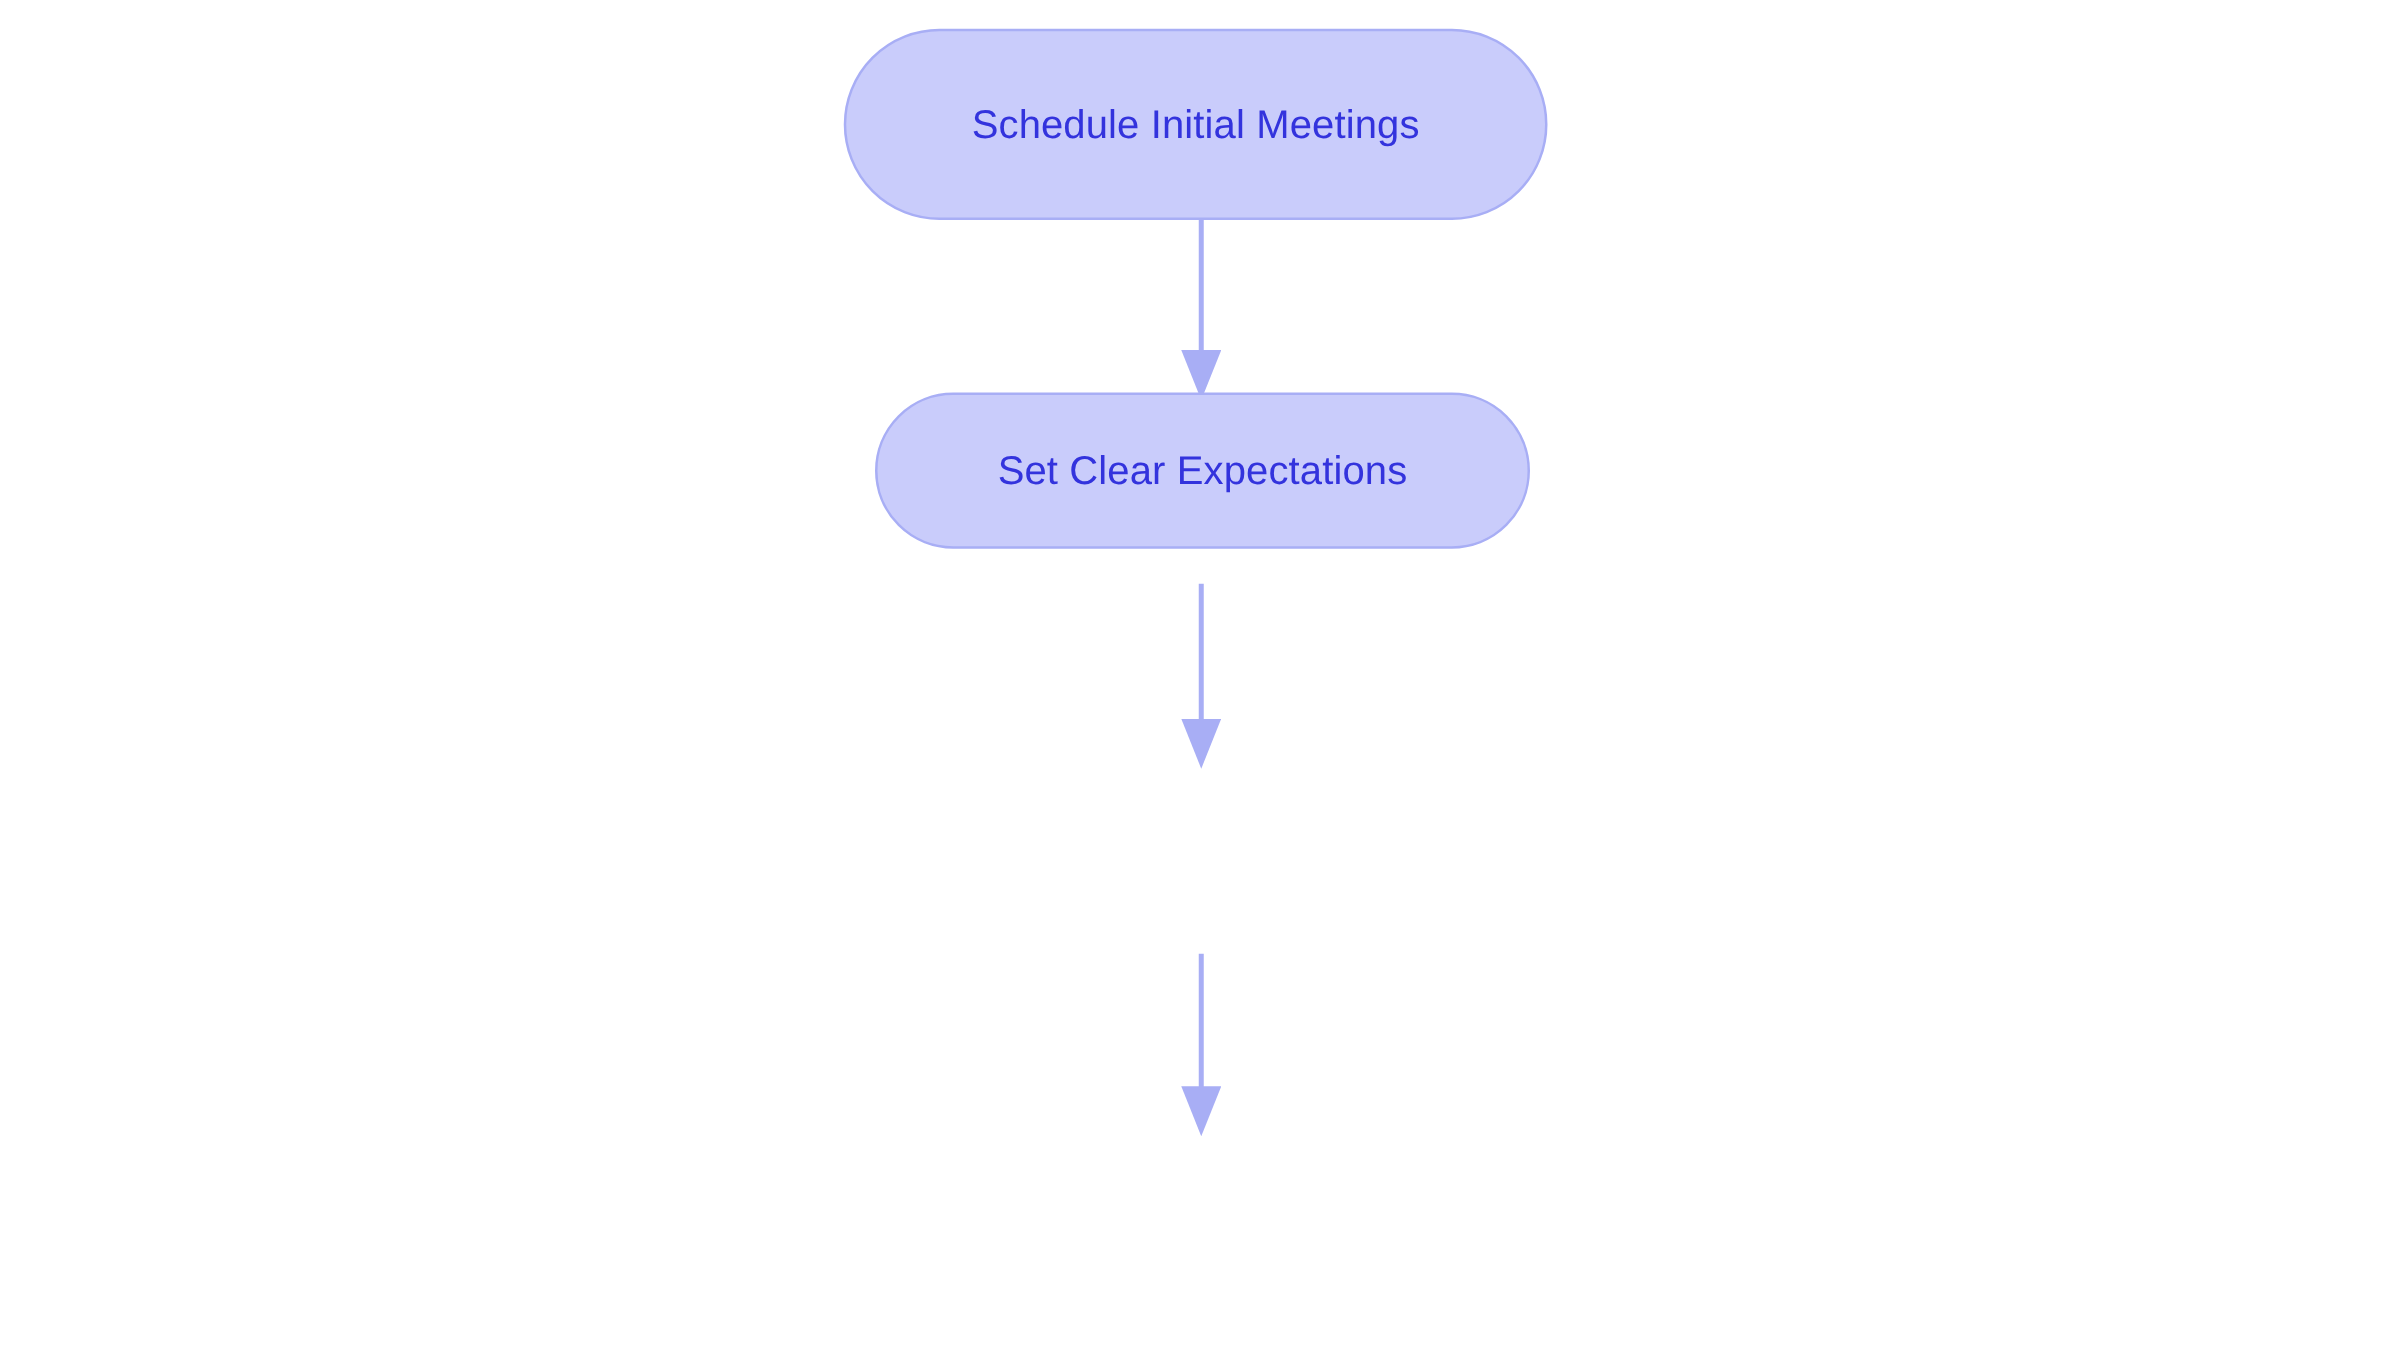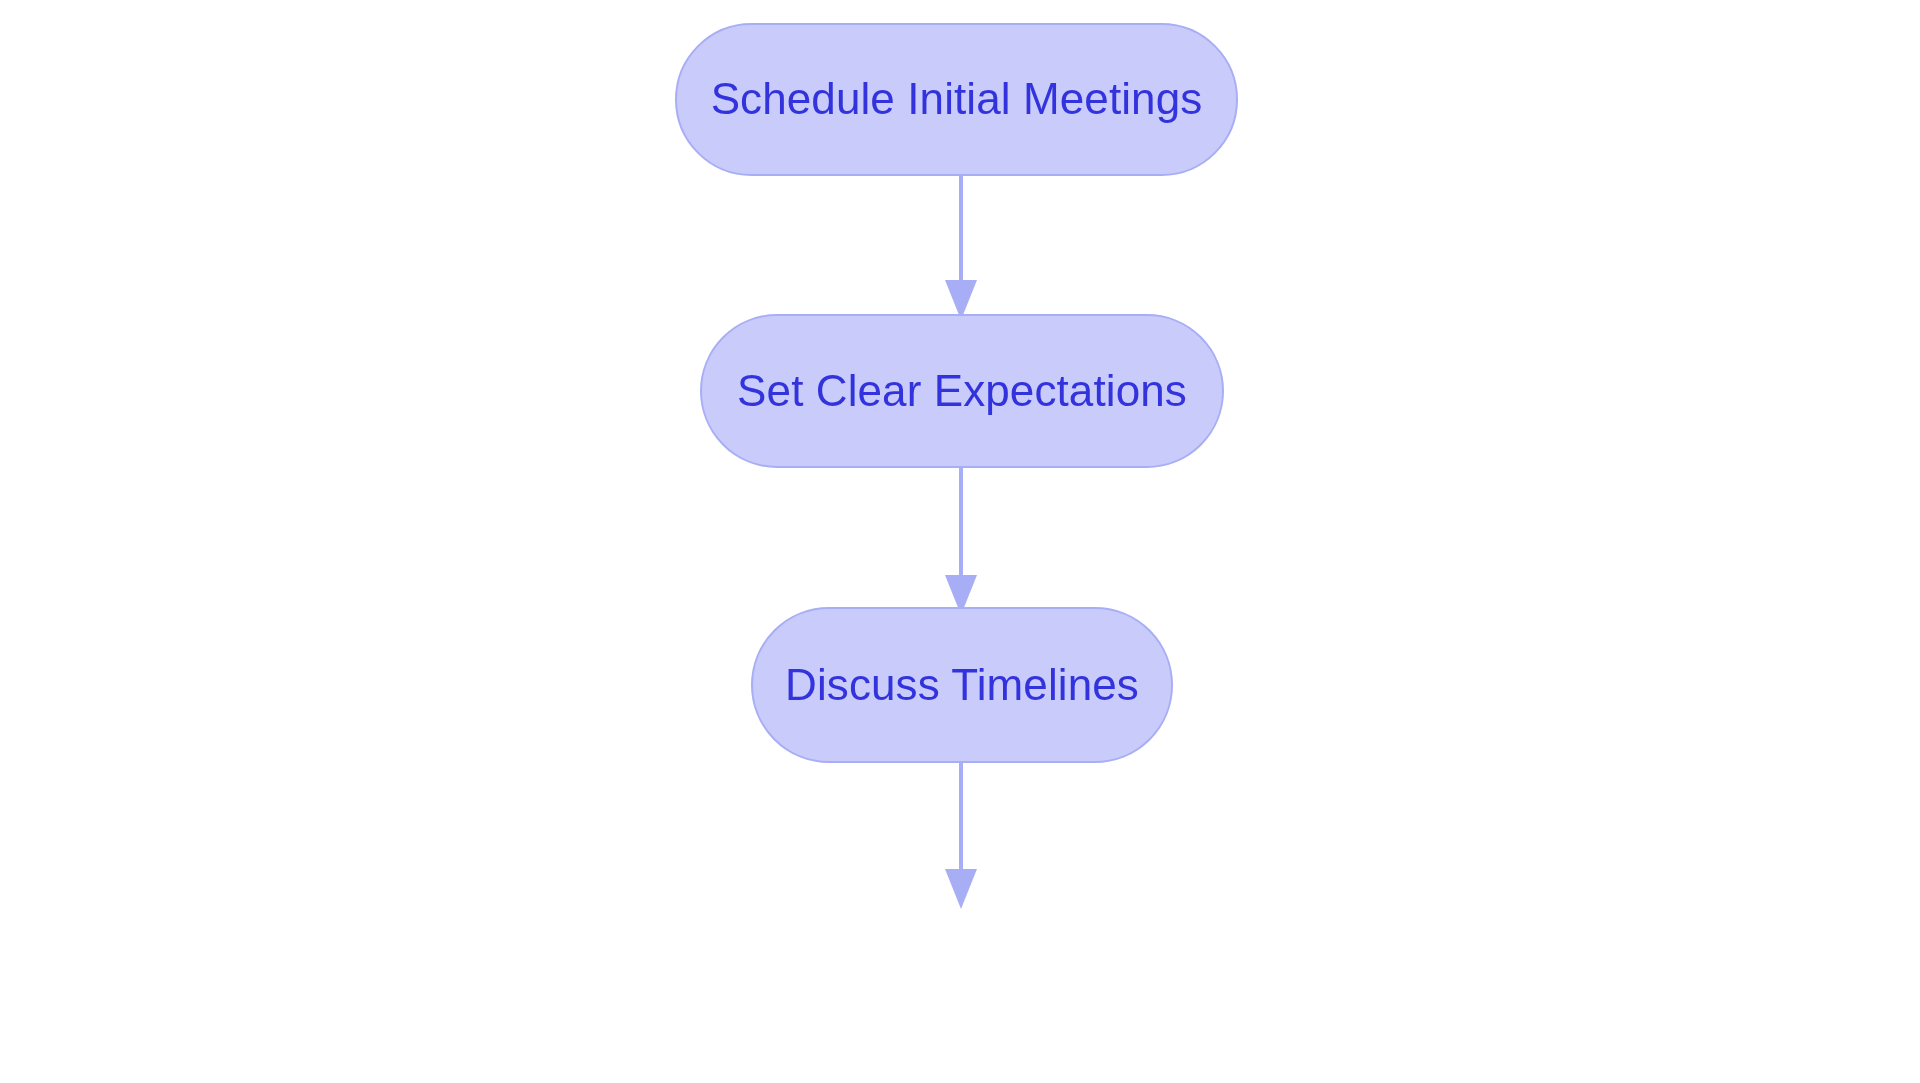--- a/index.html
+++ b/index.html
@@ -38,32 +38,32 @@
     align-items: center;
     justify-content: center;
     background-color: #c9ccfb;
     border: 2px solid #a8aef5;
     border-radius: 999px;
     text-align: center;
   }
 
   .flow-node-label {
     font-family: "Liberation Sans", "DejaVu Sans", sans-serif;
-    font-size: 44px;
+    font-size: 32px;
     font-weight: 400;
     line-height: 1.1;
     color: #3333dd;
     letter-spacing: 0.1px;
     white-space: nowrap;
     user-select: none;
   }
 
   
   #node-0 { left: 675px; top: 23px;  width: 563px; height: 153px; }
-  #node-1 { left: 700px; top: 314px; width: 524px; height: 154px; text-align: center; }
+  #node-1 { left: 700px; top: 314px; width: 524px; height: 125px; text-align: center; }
   #node-2 { left: 751px; top: 607px; width: 422px; height: 156px; }
   #node-3 { left: 704px; top: 901px; width: 512px; height: 156px; }
 </style>
 </head>
 <body>
 
 <div id="flowchart-canvas">
 
   <svg class="edge-layer" viewBox="0 0 1920 1083" width="1920" height="1083" xmlns="http://www.w3.org/2000/svg">
     <defs>
@@ -86,18 +86,15 @@
   </svg>
 
   <div class="flow-node" id="node-0">
     <span class="flow-node-label">Schedule Initial Meetings</span>
   </div>
 
   <div class="flow-node" id="node-1">
     <span class="flow-node-label">Set Clear Expectations</span>
   </div>
 
-  <div class="flow-node" id="node-2">
-    <span class="flow-node-label">Discuss Timelines</span>
-  </div>
 
 
 </div>
 
 </body></html>

